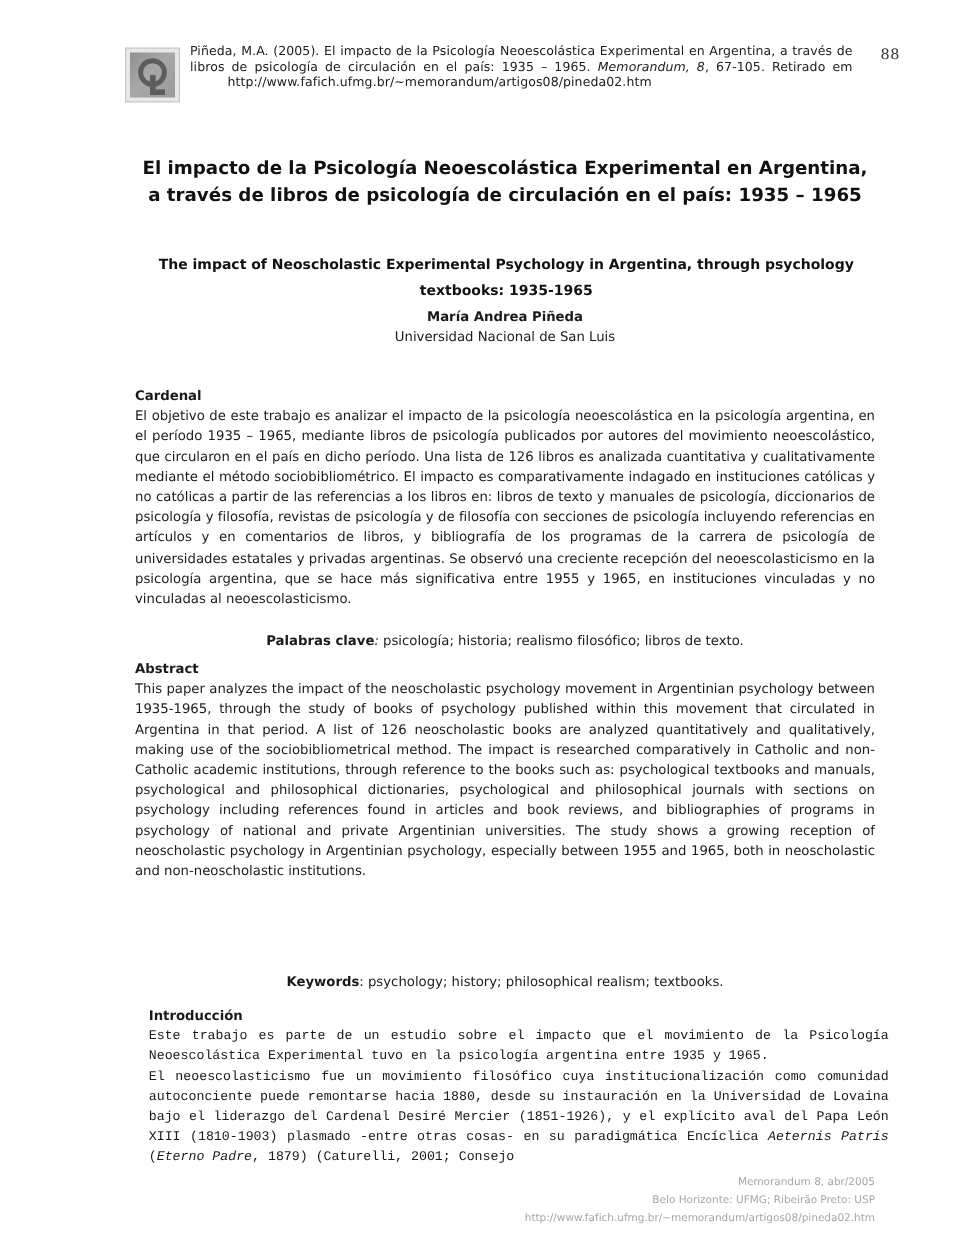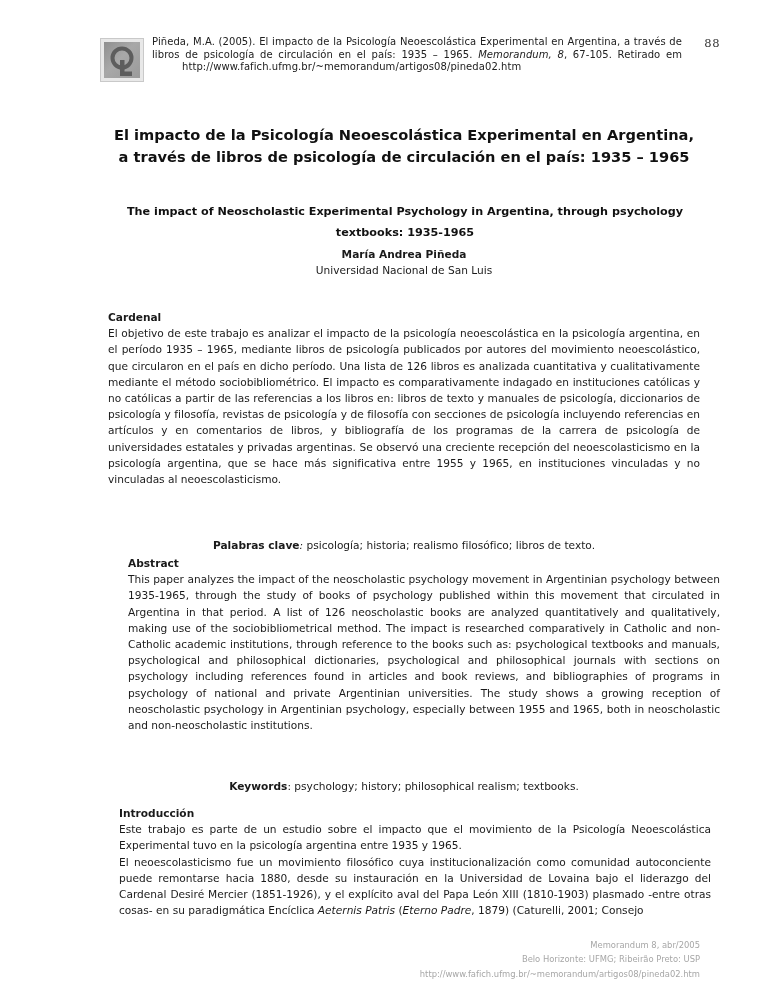--- a/index.html
+++ b/index.html
@@ -138,26 +138,26 @@
     left: 108px;
     width: 592px;
     text-align: center;
     font-size: 10.6px;
     line-height: 16.2px;
   }
   .kw-line b { font-weight: bold; }
   .kw-line .ital { font-style: italic; }
 
   #resumen-section { top: 309px; }
-  #palabras-clave  { top: 505px; margin-top: 32px; }
-  #abstract-section{ top: 555px; margin-left: 20px; }
+  #palabras-clave  { top: 505px; }
+  #abstract-section{ top: 527px; }
   #keywords-line   { top: 778px; }
   #intro-section   { top: 805px; margin-left: 11px; }
 
-  .intro-para { margin: 0; }
+  .intro-para { margin: 0; font-family: Liberation Mono, monospace; }
   .intro-para i { font-style: italic; }
 
   
   .footer {
     position: absolute;
     left: 108px;
     top: 938px;
     width: 592px;
     text-align: right;
     font-size: 8.4px;

